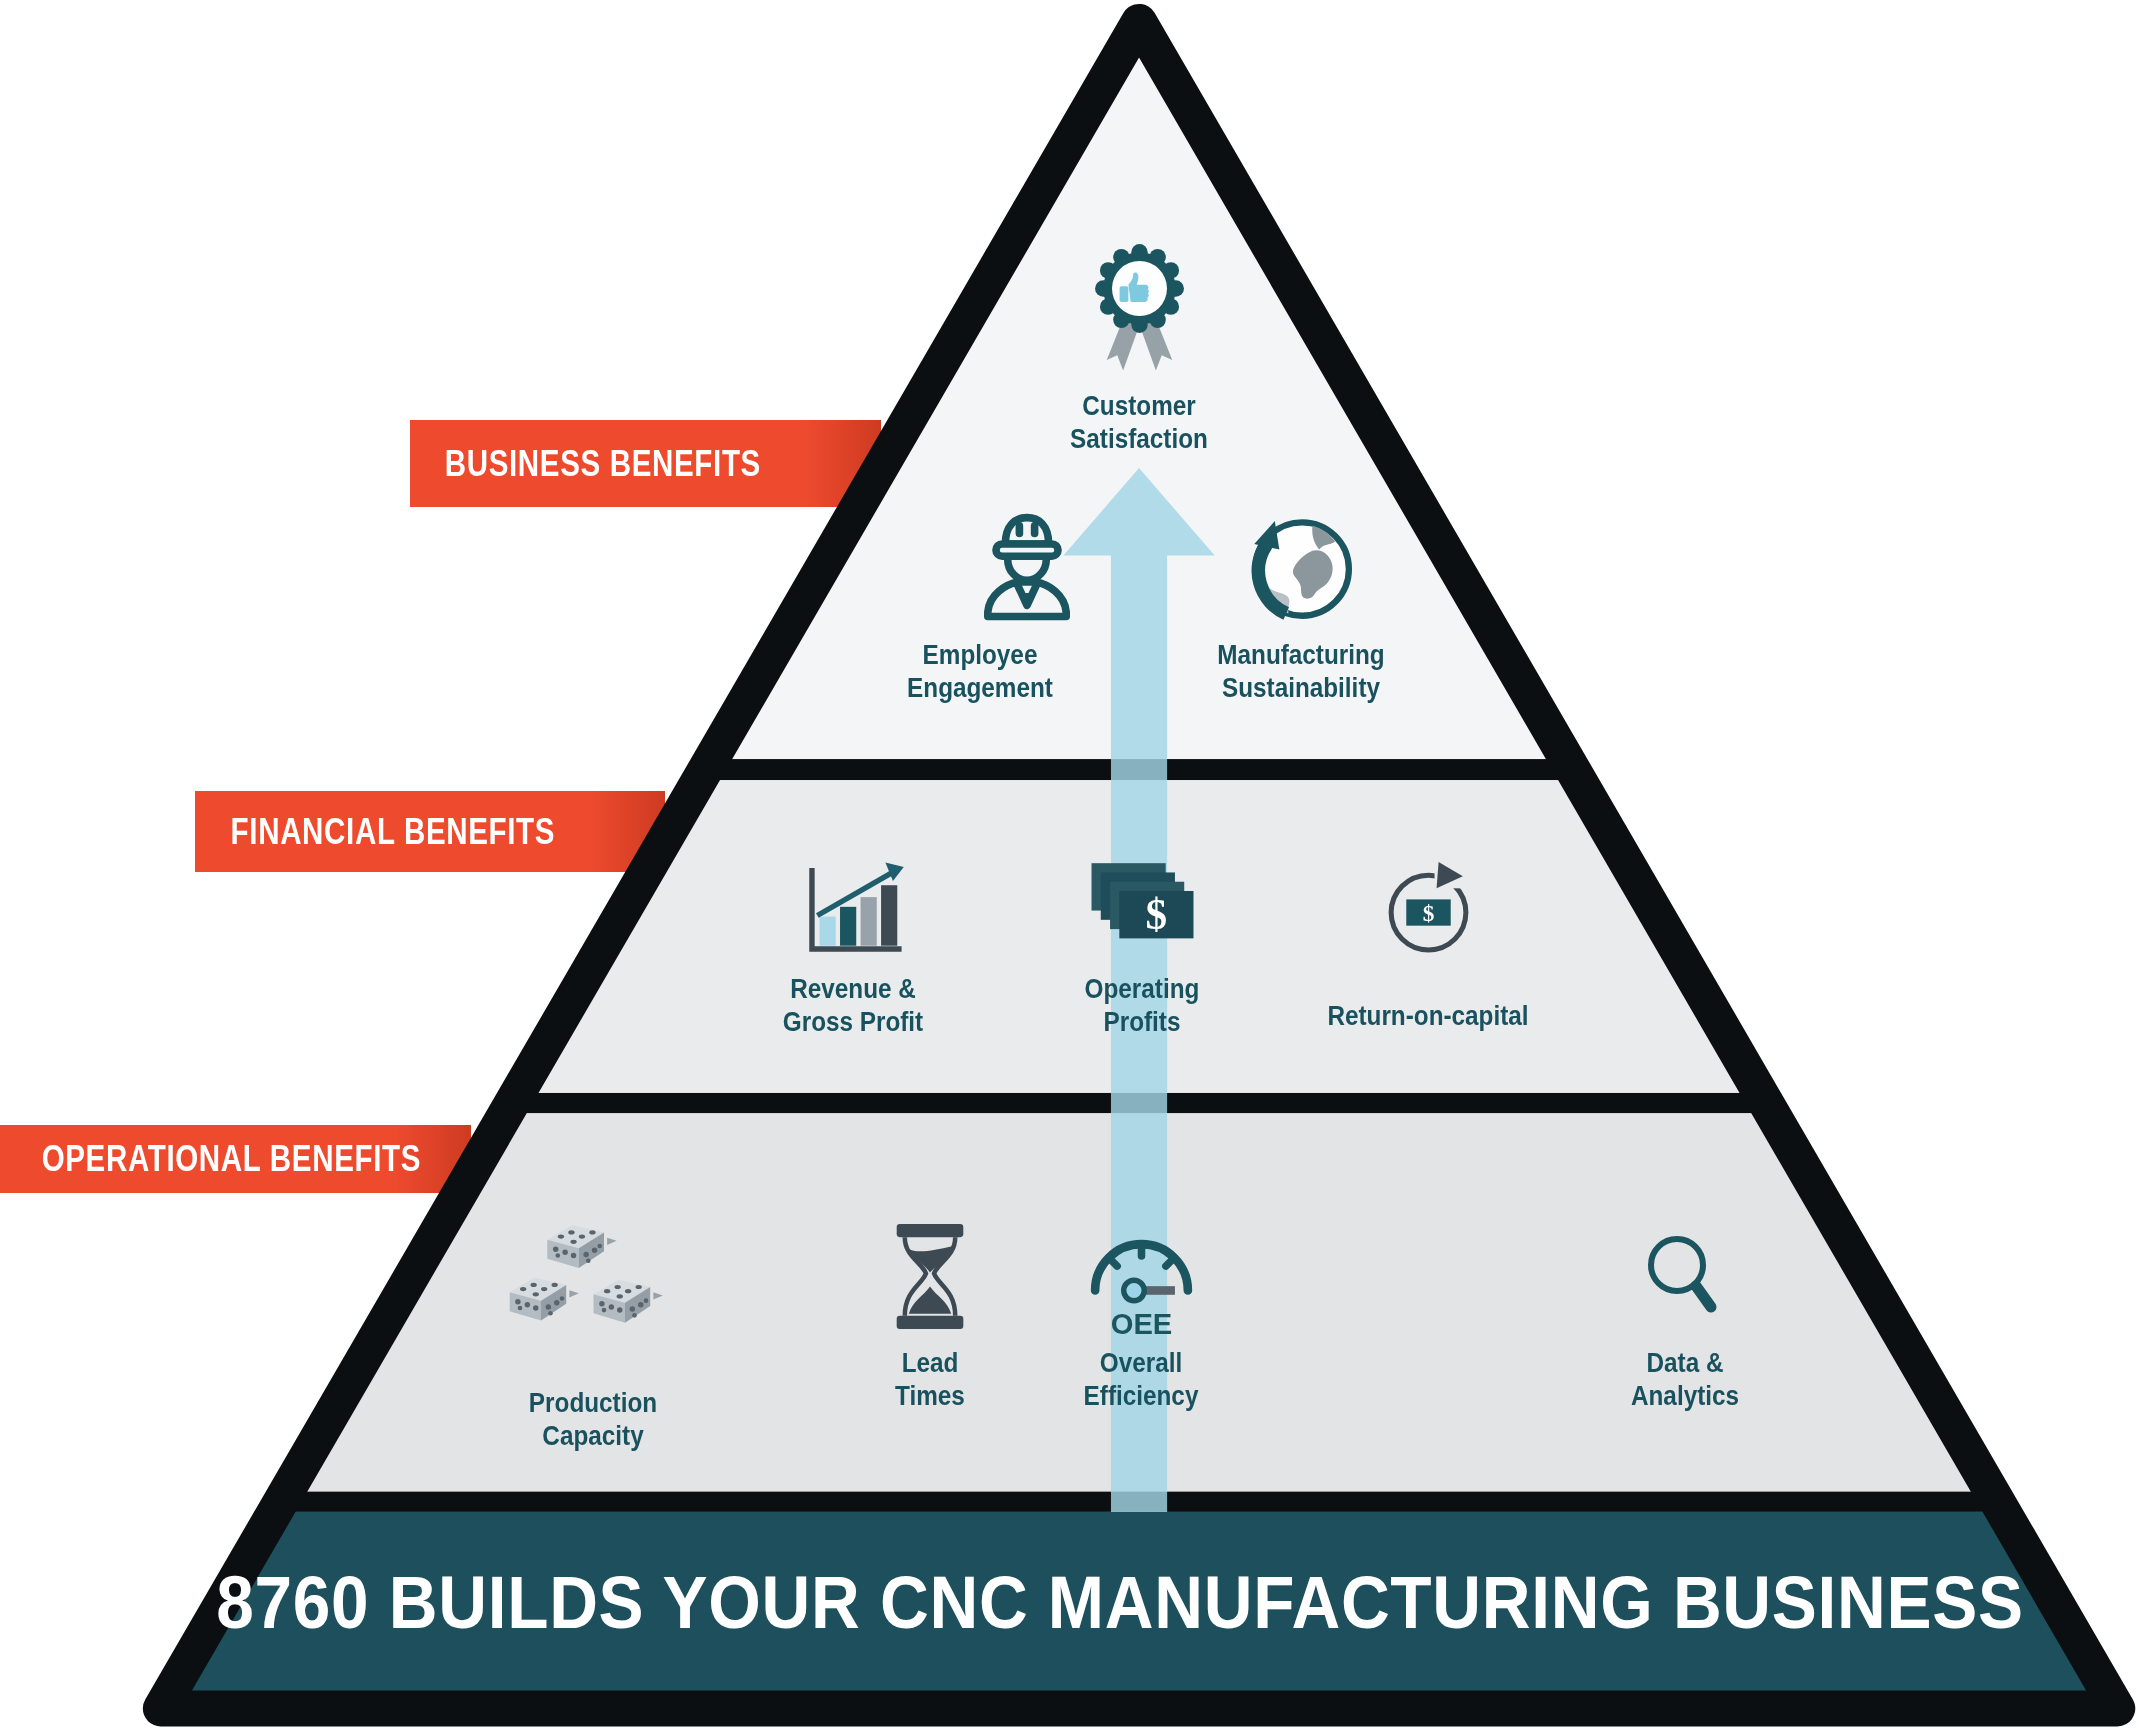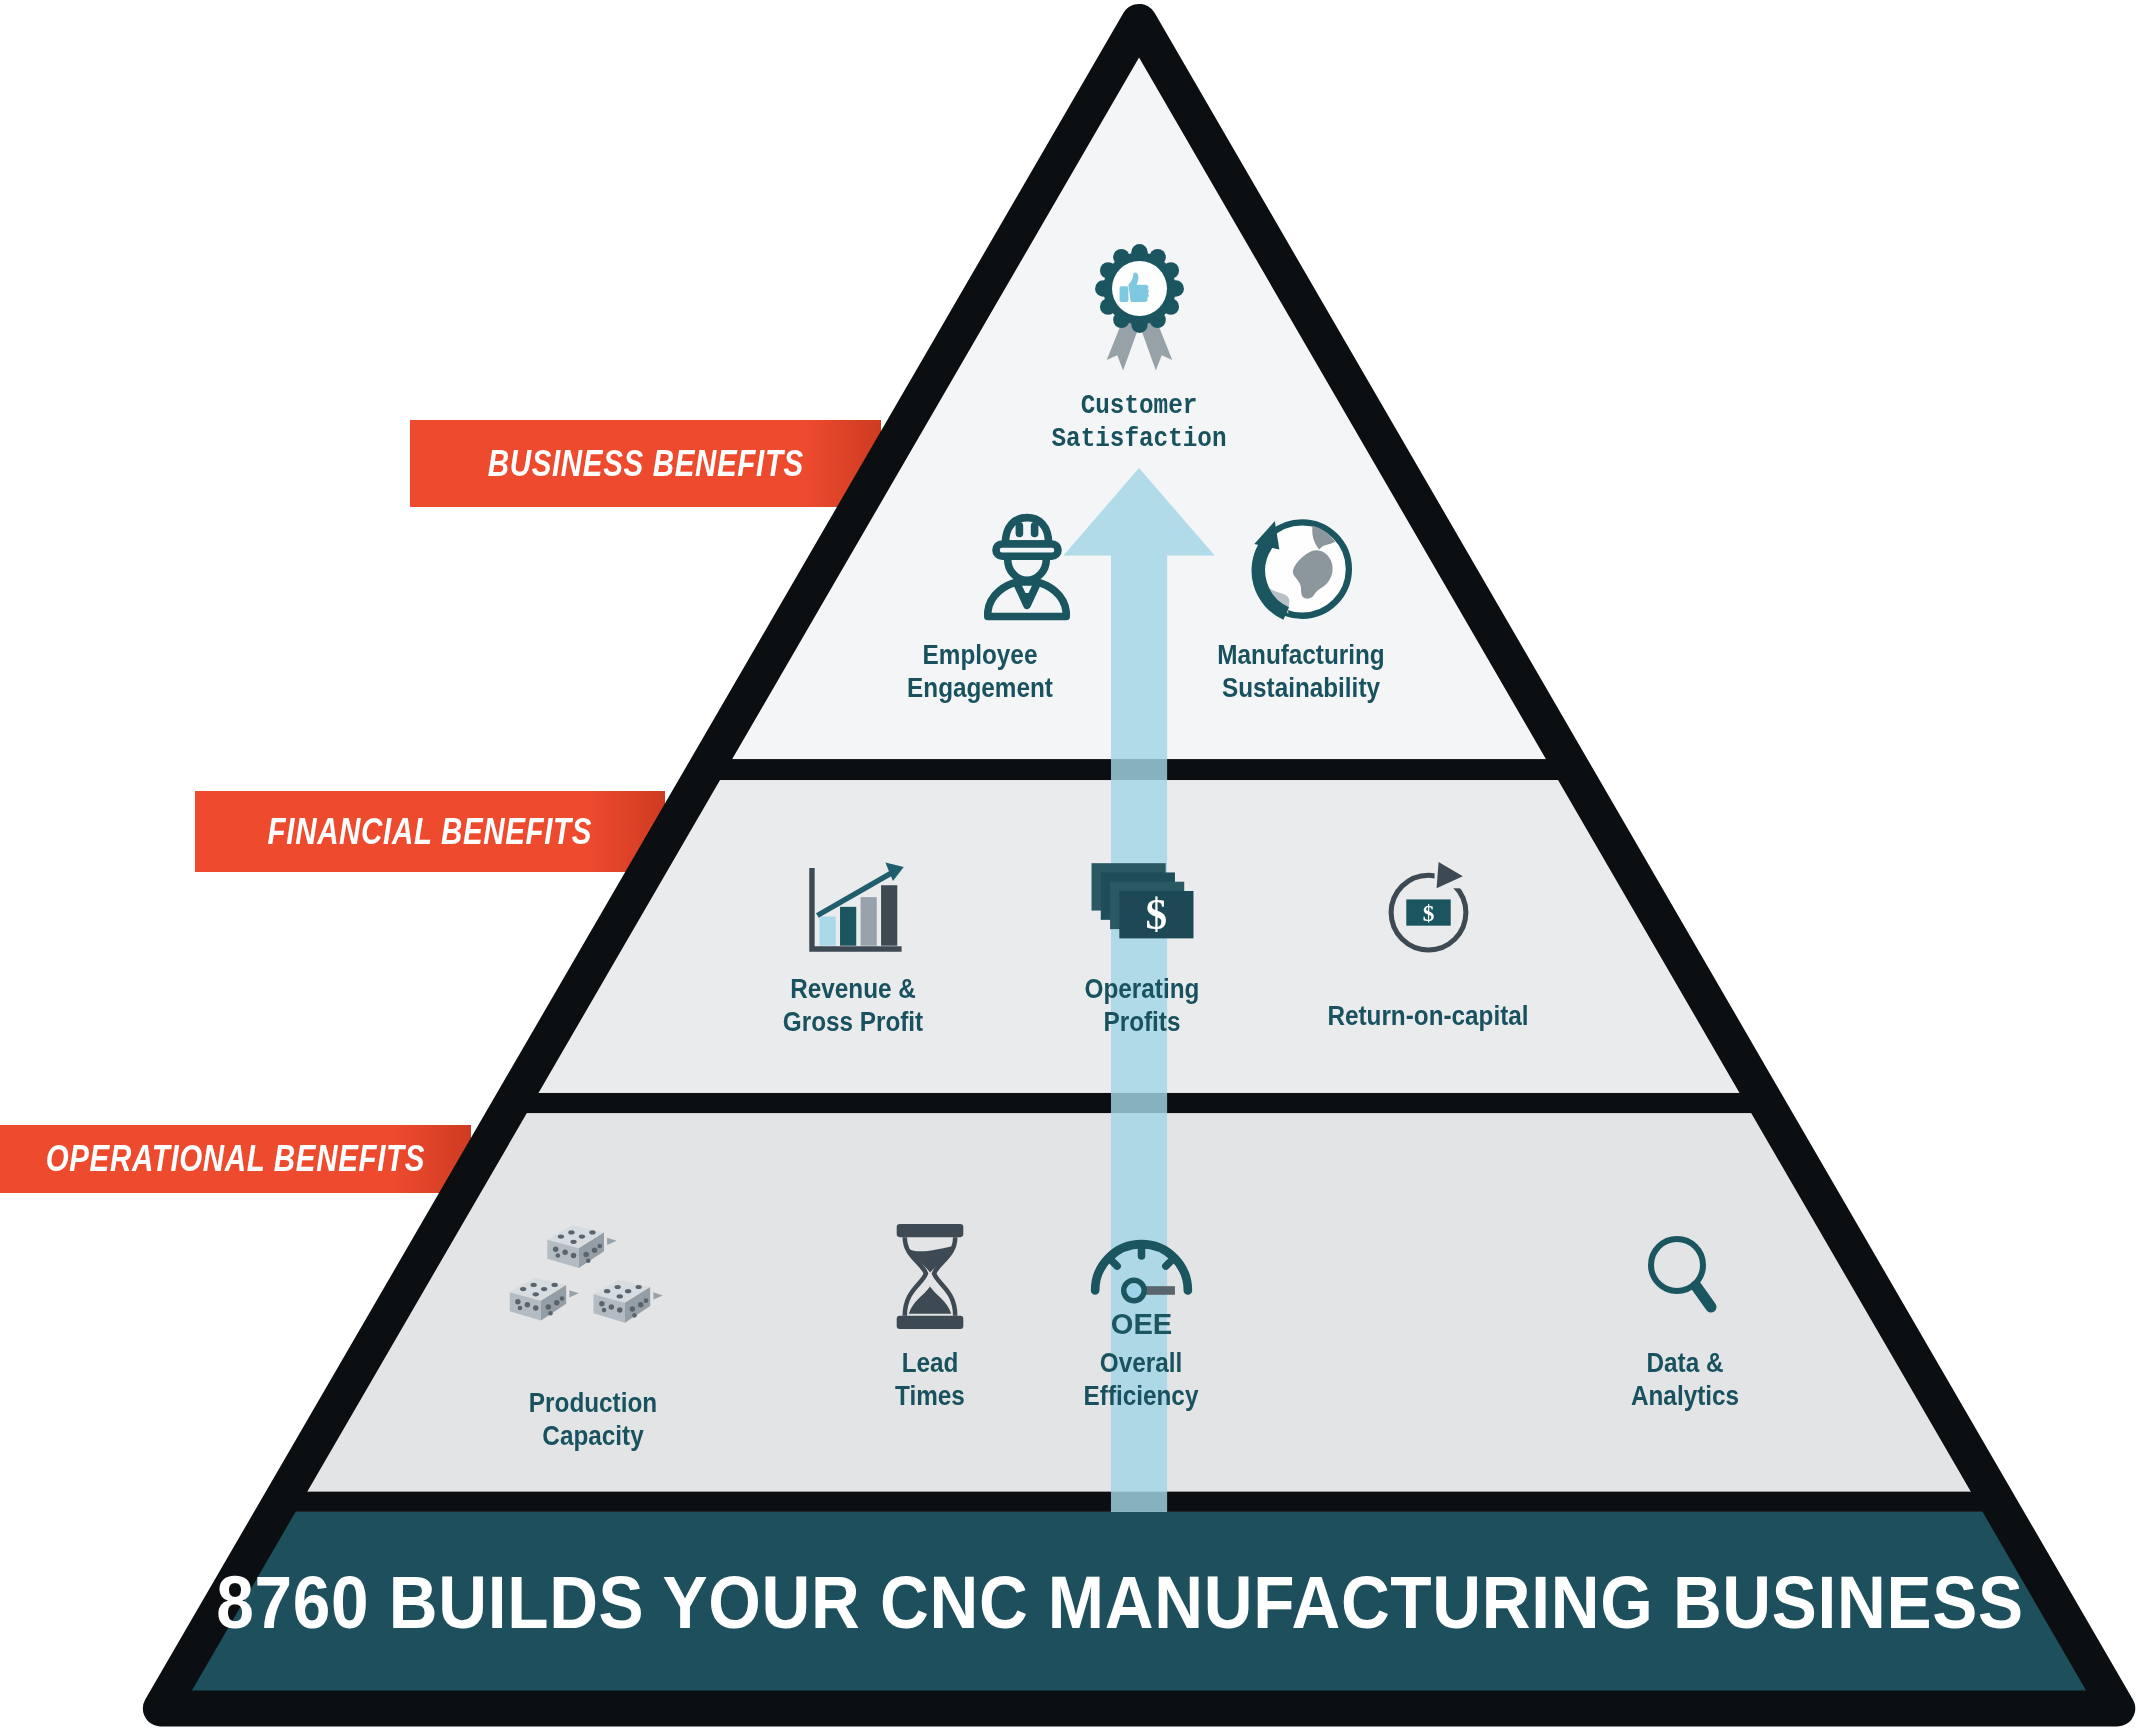--- a/index.html
+++ b/index.html
@@ -4,21 +4,21 @@
 <style>
   html,body { margin:0; padding:0; background:#ffffff; }
   .canvas {
     position:relative; width:2140px; height:1728px; background:#ffffff;
     overflow:hidden; font-family:"Liberation Sans", sans-serif;
   }
   
   .ribbon {
     position:absolute; z-index:1;
     background:linear-gradient(90deg,#ED4A2E 0%, #ED4A2E 84%, #CE3B21 100%);
-    display:flex; align-items:center; justify-content:center;font-style:italic;
+    display:flex; align-items:center; justify-content:flex-start;
   }
   .ribbon span {
     color:#ffffff; font-weight:bold; font-size:36px; letter-spacing:0.8px;
     white-space:nowrap; transform:scaleX(0.82);
   }
   .ribbon-business    { left:410px;  top:420px;  width:471px; height:87px; }
   .ribbon-financial   { left:195px;  top:791px; width:470px; height:81px; }
   .ribbon-operational { left:0px;    top:1125px; width:471px; height:68px;  }
 
   .pyramid-svg { position:absolute; left:0; top:0; width:2140px; height:1728px; z-index:2; }
@@ -80,21 +80,21 @@
       <rect x="0" y="1427" width="2743" height="485" fill="#E2E4E5"></rect>
       <rect x="0" y="1912" width="2743" height="26" fill="#0B0F11"></rect>
       <rect x="0" y="1938" width="2743" height="277" fill="#1D505C"></rect>
 
       <polygon points="1460,600 1557,712 1496,712 1496,1938 1424,1938 1424,712 1363,712" fill="#A3D5E6" opacity="0.82"></polygon>
     </g>
 
     <path d="M1460 28 L2714 2190 L206 2190 Z" fill="none" stroke="#0B0F11" stroke-width="46" stroke-linejoin="round"></path>
   </svg>
 
-  <div class="item t1" style="left:1139px; top:240px;font-family:Liberation Mono, monospace;">
+  <div class="item t1" style="left:1139px; top:240px;">
     <div class="icon-box" style="height:144px;">
       <svg width="117" height="137" viewBox="0 0 100 117">
         <polygon points="36,64 22,99 31,95 36,108 49,72" fill="#97A1A8"></polygon>
         <polygon points="64,64 78,99 69,95 64,108 51,72" fill="#97A1A8"></polygon>
         <g fill="#1B5560">
           <circle cx="81" cy="38" r="7"></circle>
             <circle cx="76.8" cy="53.5" r="7"></circle>
             <circle cx="65.5" cy="64.8" r="7"></circle>
           <circle cx="50" cy="69" r="7"></circle>
             <circle cx="34.5" cy="64.8" r="7"></circle>

